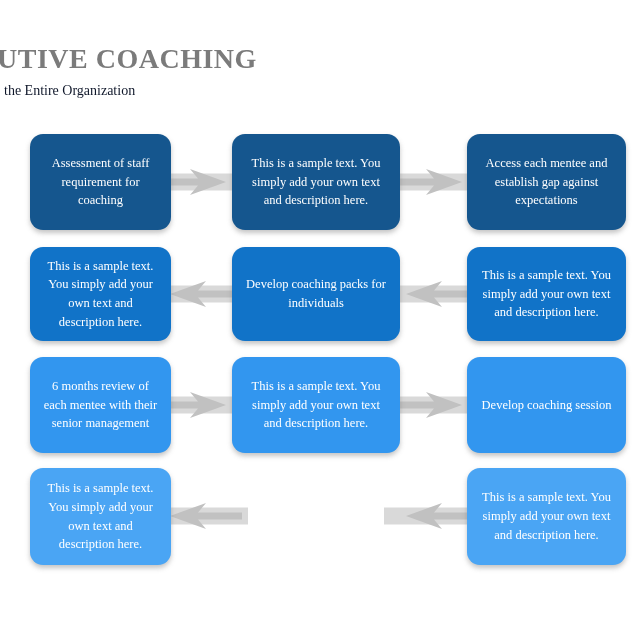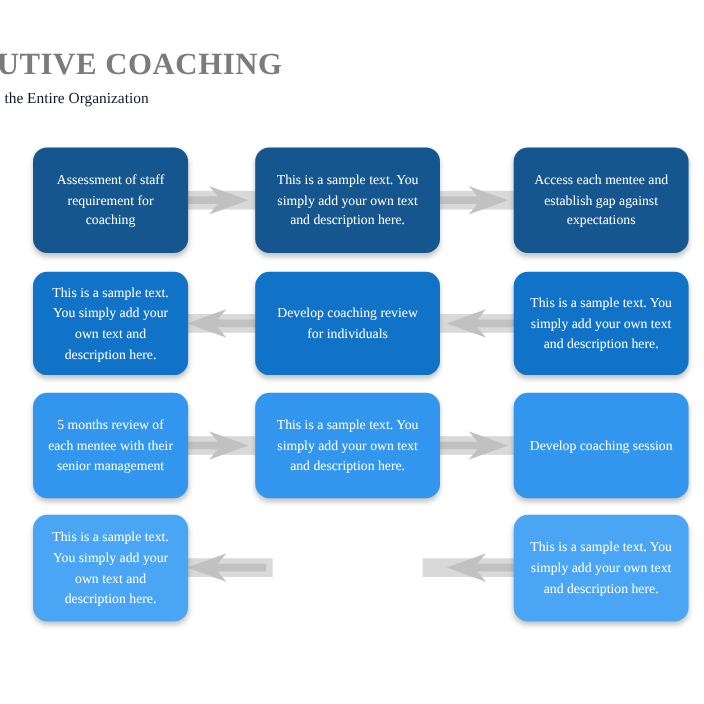--- a/index.html
+++ b/index.html
@@ -109,28 +109,28 @@
       <span>This is a sample text. You simply add your own text and description here.</span>
     </div>
   <div class="box c3 r1">
       <span>Access each mentee and establish gap against expectations</span>
     </div>
 
   <div class="box c1 r2">
       <span>This is a sample text. You simply add your own text and description here.</span>
     </div>
   <div class="box c2 r2">
-      <span>Develop coaching review for individuals</span>
+      <span>Develop coaching packs for individuals</span>
     </div>
   <div class="box c3 r2">
       <span>This is a sample text. You simply add your own text and description here.</span>
     </div>
 
   <div class="box c1 r3">
-      <span>5 months review of each mentee with their senior management</span>
+      <span>6 months review of each mentee with their senior management</span>
     </div>
   <div class="box c2 r3">
       <span>This is a sample text. You simply add your own text and description here.</span>
     </div>
   <div class="box c3 r3">
       <span>Develop coaching session</span>
     </div>
 
   <div class="box c1 r4">
       <span>This is a sample text. You simply add your own text and description here.</span>

